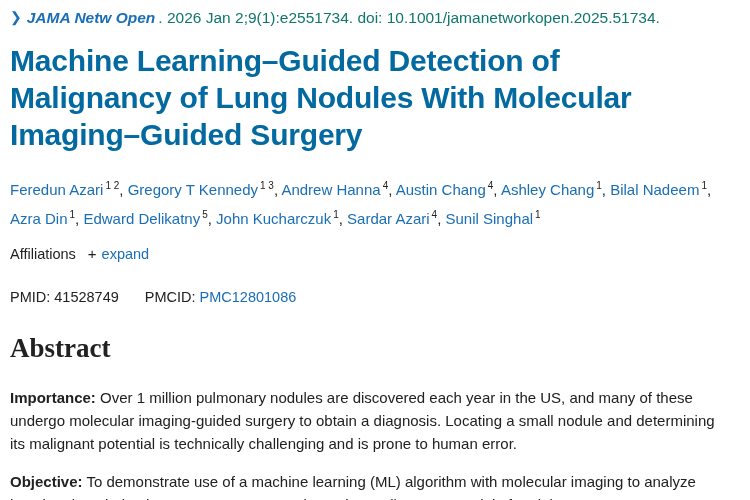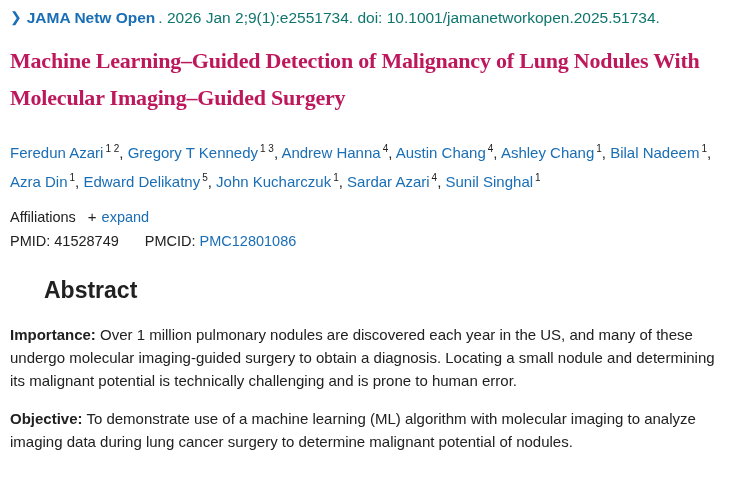--- a/index.html
+++ b/index.html
@@ -35,34 +35,35 @@
     color: #1a6eb5;
     font-size: 14px;
     margin-right: 5px;
     transform: translateY(-1px);
     display: inline-block;
   }
   .journal-link {
     color: #1a6eb5;
     font-weight: 700;
     text-decoration: none;
+    font-style: italic;
   }
   .cite-rest {
     margin-left: 3px;
     color: #0f766e;
   }
 
   
   .title {
     margin: 14px 0 0 0;
-    font-family: Liberation Serif, serif;
-    font-size: 22px;
+    font-family: Liberation Sans, sans-serif;
+    font-size: 30px;
     line-height: 37px;
     font-weight: 700;
-    color: #be185d;
+    color: #0369a1;
     letter-spacing: -0.2px;
     max-width: 718px;
   }
 
   
   .authors {
     margin-top: 20px;
     font-size: 15px;
     line-height: 25px;
     color: #1a6eb5;
@@ -106,45 +107,44 @@
   }
   .plus-icon {
     color: #212121;
     font-size: 15px;
     margin-right: 5px;
     font-weight: 400;
   }
 
   
   .ids-row {
-    margin-top: 8px;
+    margin-top: 27px;
     font-size: 14.5px;
     color: #212121;
     display: flex;
     align-items: baseline;
     text-align: center;
   }
   .id-item { margin-right: 26px; white-space: nowrap; }
   .id-item:last-child { margin-right: 0; }
   .id-label { color: #212121; }
   .id-value { color: #212121; margin-left: 4px; }
   .id-link {
     color: #1a6eb5;
     text-decoration: none;
     margin-left: 4px;
   }
 
   
   .abs-heading {
     margin-top: 28px;
-    font-family: Liberation Sans, sans-serif;
-    font-size: 23px;
-    font-weight: 700;
-    color: #212121;
-    margin-left: 34px;
+    font-family: Liberation Serif, serif;
+    font-size: 27px;
+    font-weight: 700;
+    color: #212121;
   }
   .abs-para {
     margin-top: 15px;
     font-size: 15px;
     line-height: 23px;
     color: #212121;
     max-width: 710px;
   }
   .abs-label {
     font-weight: 700;

